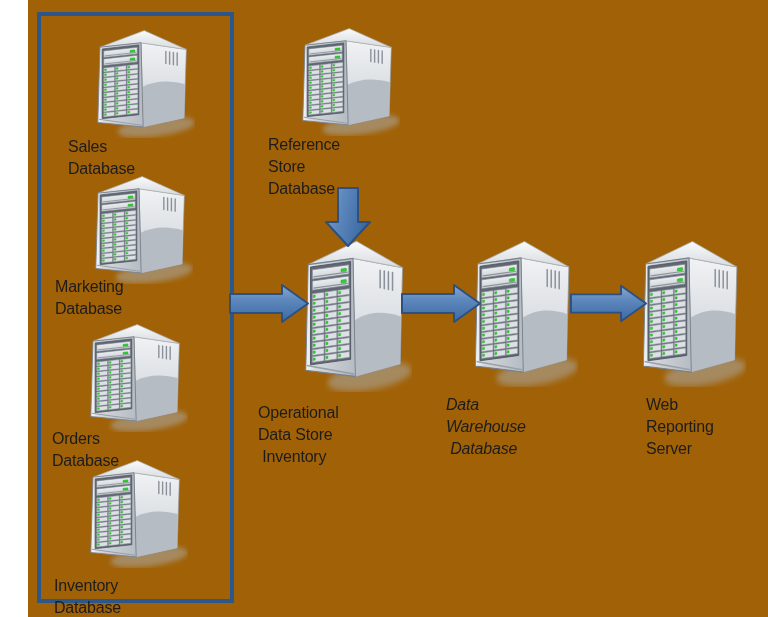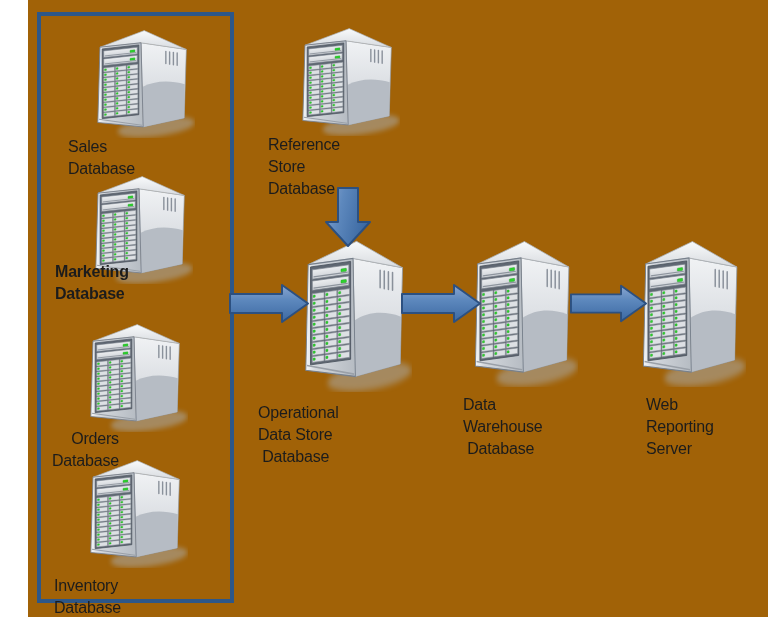--- a/index.html
+++ b/index.html
@@ -23,26 +23,26 @@
   .srv-sales     {left:59px;  top:14px;  width:108px;height:124px;}
   .srv-marketing {left:57px;  top:160px; width:108px;height:124px;}
   .srv-orders    {left:52px;  top:308px; width:108px;height:124px;}
   .srv-inventory {left:52px;  top:444px; width:108px;height:124px;}
   .srv-reference {left:264px; top:12px;  width:108px;height:124px;}
   .srv-ods       {left:266px; top:218px; width:118px;height:174px;}
   .srv-dw        {left:436px; top:219px; width:114px;height:168px;}
   .srv-web       {left:604px; top:219px; width:114px;height:168px;}
   
   .lbl-sales     {left:40px;  top:136px;}
-  .lbl-marketing {left:27px;  top:261px;font-weight:bold;}
-  .lbl-orders    {left:24px;  top:428px;text-align:right;}
+  .lbl-marketing {left:27px;  top:276px;}
+  .lbl-orders    {left:24px;  top:428px;}
   .lbl-inventory {left:26px;  top:575px;}
   .lbl-reference {left:240px; top:134px;}
   .lbl-ods       {left:230px; top:402px;}
-  .lbl-dw        {left:435px; top:394px;}
+  .lbl-dw        {left:418px; top:394px;font-style:italic;}
   .lbl-web       {left:618px; top:394px;}
   
   .arr-1 {left:201px; top:283px; width:81px; height:41px;}
   .arr-2 {left:373px; top:283px; width:81px; height:41px;}
   .arr-3 {left:542px; top:283px; width:78px; height:41px;}
   .arr-d {left:296px; top:187px; width:48px; height:61px;}
 </style>
 </head>
 <body>
 
@@ -223,21 +223,21 @@
       </svg>
     <div class="label lbl-reference">Reference Store
 Database</div>
   </div>
 
   <div class="node">
     <svg class="server-svg srv-ods" viewBox="0 0 100 112" preserveAspectRatio="none">
         <use href="#srv"></use>
       </svg>
     <div class="label lbl-ods">Operational Data Store
- Database</div>
+ Inventory</div>
   </div>
 
   <div class="node">
     <svg class="server-svg srv-dw" viewBox="0 0 100 112" preserveAspectRatio="none">
         <use href="#srv"></use>
       </svg>
     <div class="label lbl-dw">Data Warehouse
  Database</div>
   </div>
 

